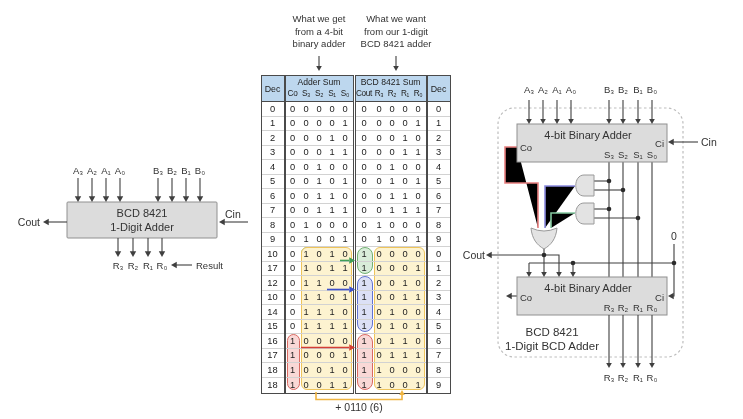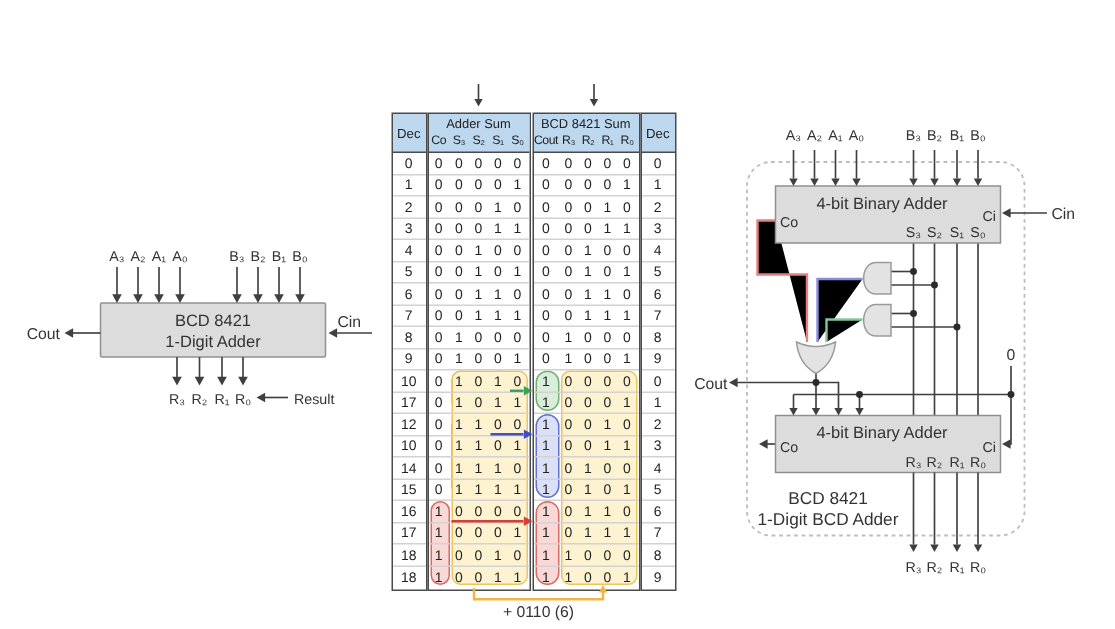--- a/index.html
+++ b/index.html
@@ -41,20 +41,26 @@
   .t10{font-size:10.5px;}
   .t11{font-size:11px;}
   .t115{font-size:11.5px;}
   .tfoot{font-size:10.5px;}
 </style>
 </head>
 <body>
 
 <div class="page">
 
+  <div class="anno" style="left:264px;top:13px;">What we get
+from a 4-bit
+binary adder</div>
+  <div class="anno" style="left:341px;top:13px;">What we want
+from our 1-digit
+BCD 8421 adder</div>
 
   <div id="table-root">
       <div class="tgroup" style="left: 260.5px; top: 75px; width: 24px; height: 319px;">
         <div class="ghead single" style="height: 26px;">Dec</div>
         <div class="trow" style="left: 0px; right: 0px; top: 26px; height: 14.5px; grid-template-columns: 1fr;">
           <span>0</span>
         </div>
         <div class="trow" style="left: 0px; right: 0px; top: 40.5px; height: 14.5px; grid-template-columns: 1fr;">
           <span>1</span>
         </div>

